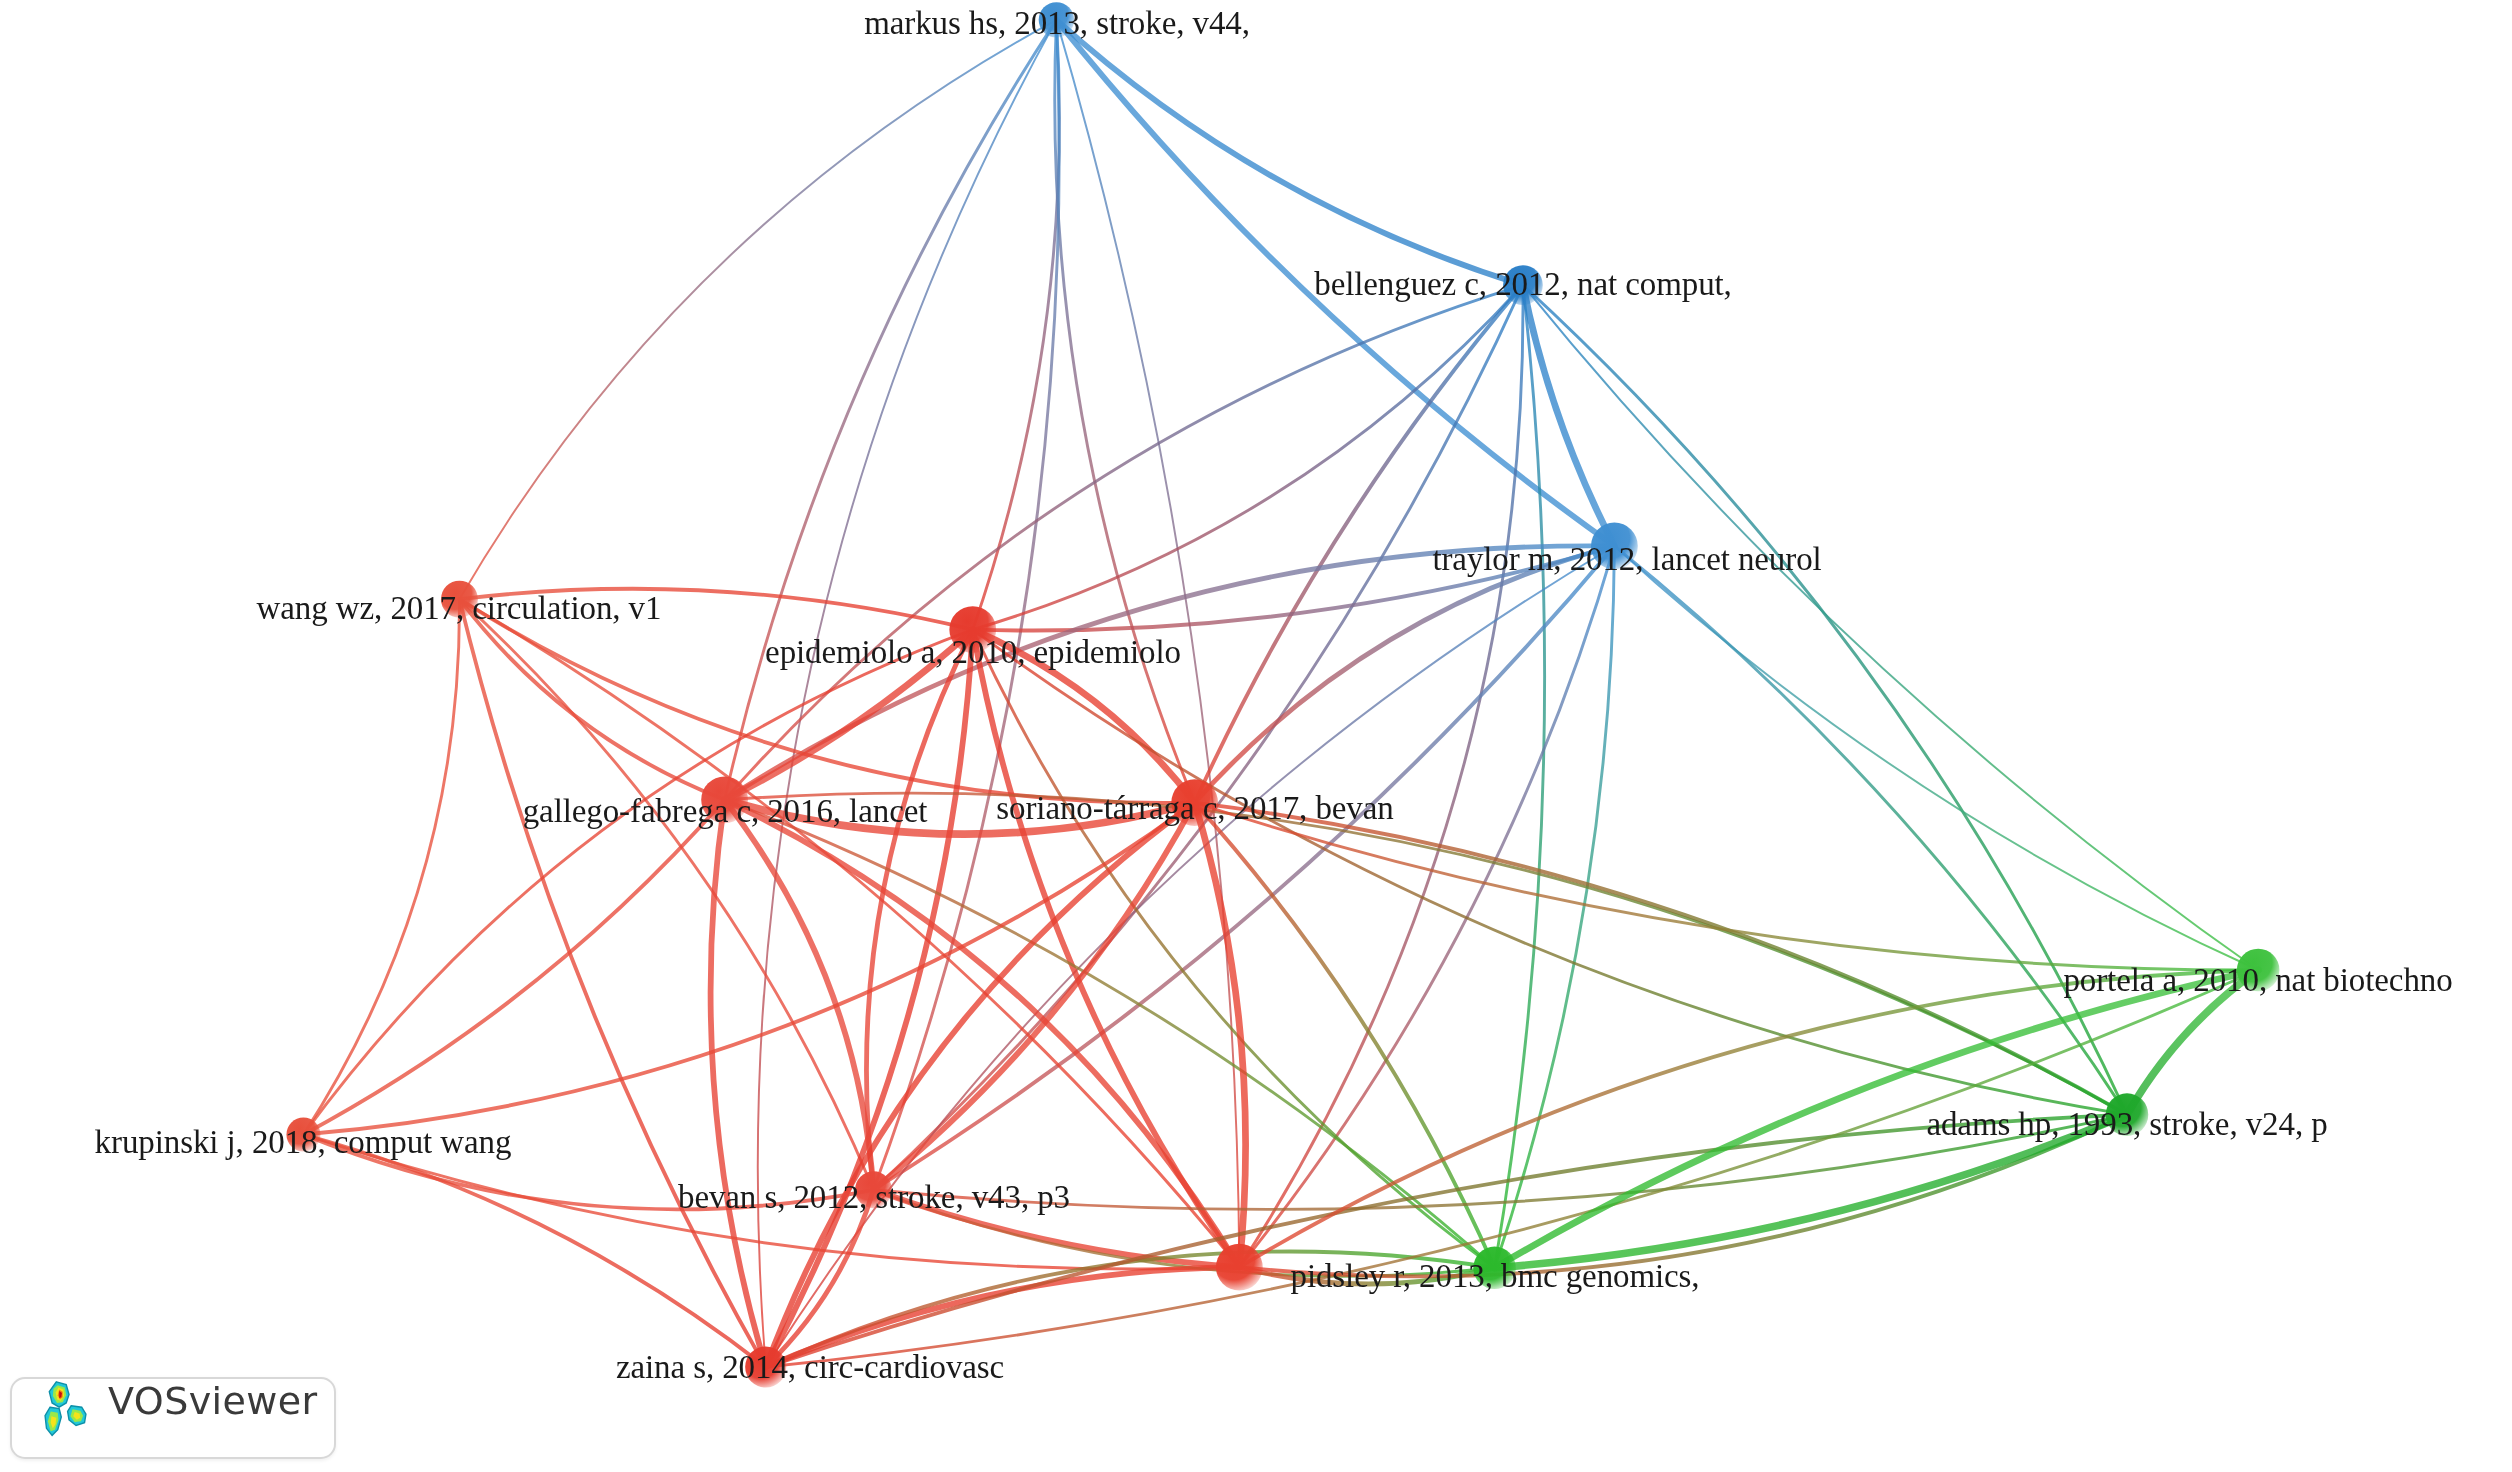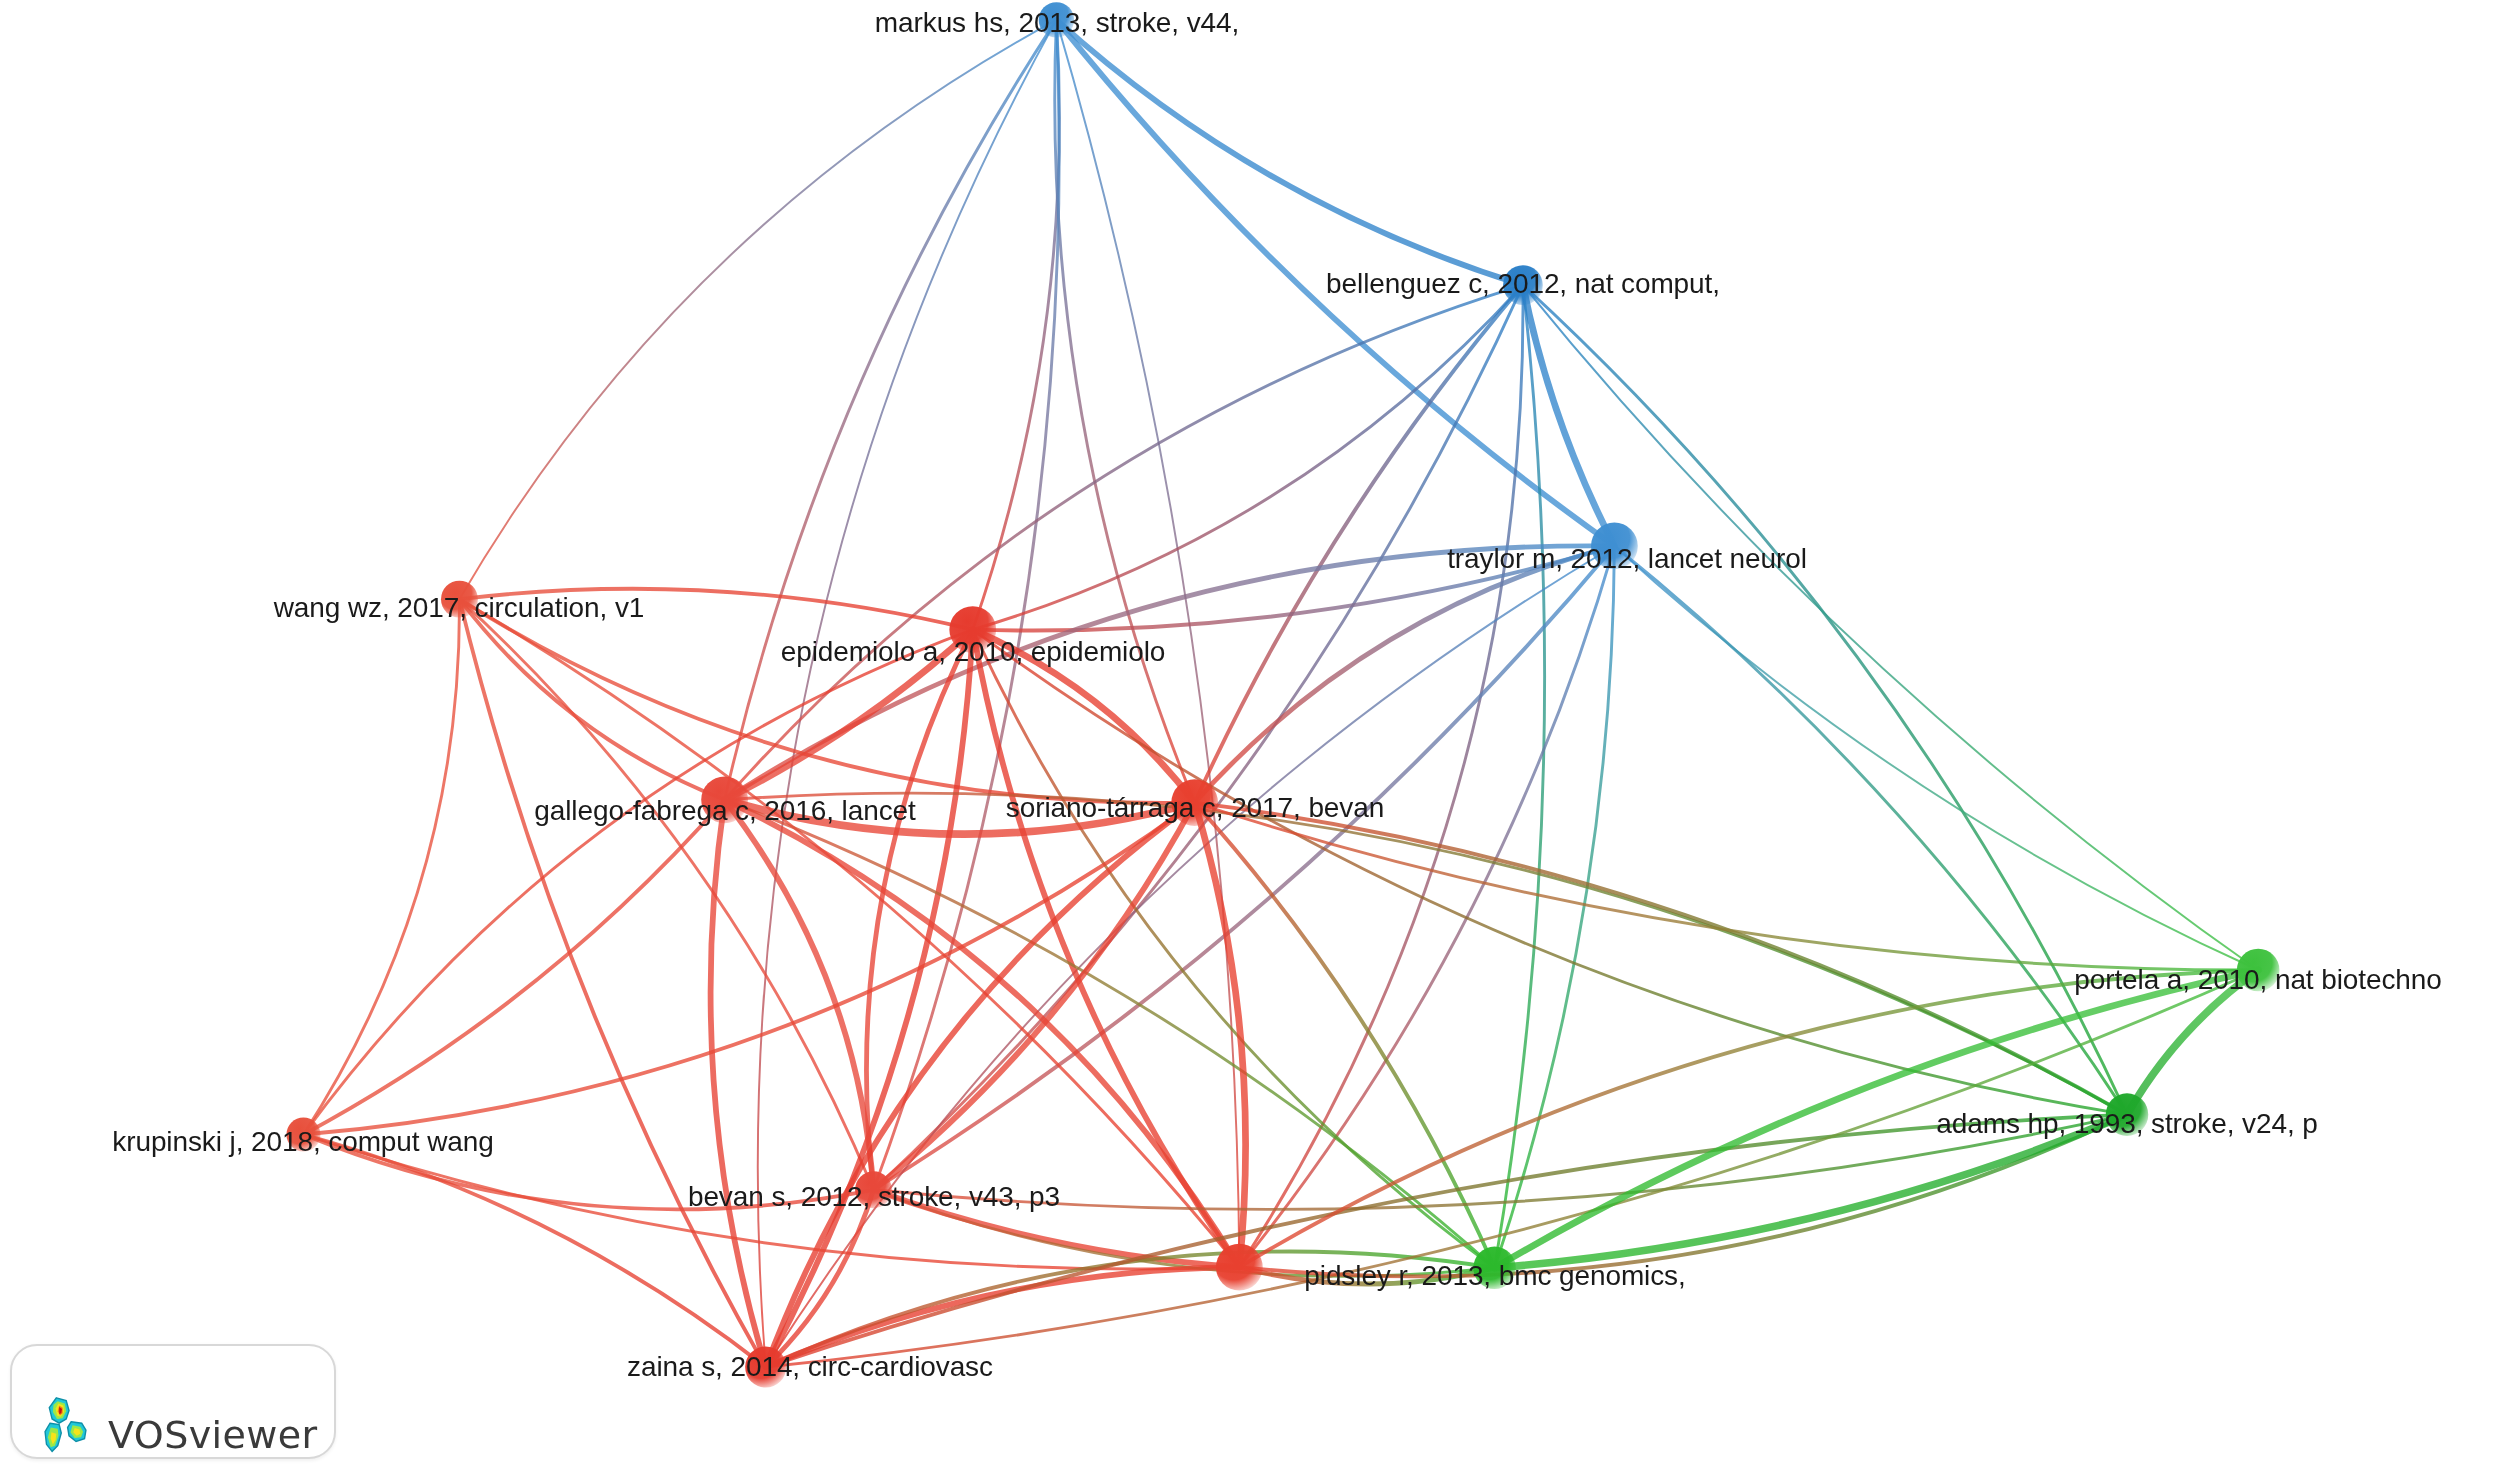--- a/index.html
+++ b/index.html
@@ -2,40 +2,40 @@
 <html style="font-size:11.3px"><head>
 <meta charset="utf-8">
 <title>VOSviewer network visualization</title>
 <style>
   html,body{margin:0;padding:0;background:#ffffff;}
   body{width:2512px;height:1472px;overflow:hidden;font-family:"Liberation Sans",sans-serif;}
   #stage{position:relative;width:2512px;height:1472px;background:#fff;}
   #net{position:absolute;left:0;top:0;width:2512px;height:1472px;}
   .node-label{
     position:absolute;
-    font-family:Liberation Sans, sans-serif;
-    font-size:28px;
+    font-family:Liberation Serif, serif;
+    font-size:33px;
     color:#1a1a1a;
     white-space:nowrap;
     transform:translate(-50%,-50%);
     pointer-events:none;
     letter-spacing:-0.1px;
   }
   #vos-logo{
     position:absolute;
     left:10px;
     bottom:12.8px;
     width:326px;
-    height:115px;
+    height:82px;
     background:#ffffff;
     border:2.1px solid #d8d8d8;
-    border-radius:27px;
+    border-radius:15px;
     box-sizing:border-box;
     display:flex;
-    align-items:flex-end;
+    align-items:flex-start;
     gap:15.6px;
     padding-left:25.5px;
     box-shadow:0 1.4px 3.5px rgba(0,0,0,0.06);
   }
   #vos-logo .mark{width:55px;height:62px;flex:0 0 auto;}
   #vos-logo .wordmark{
     font-family:"DejaVu Sans",sans-serif;
     font-size:38px;
     color:#3a3a3a;
     font-weight:400;

